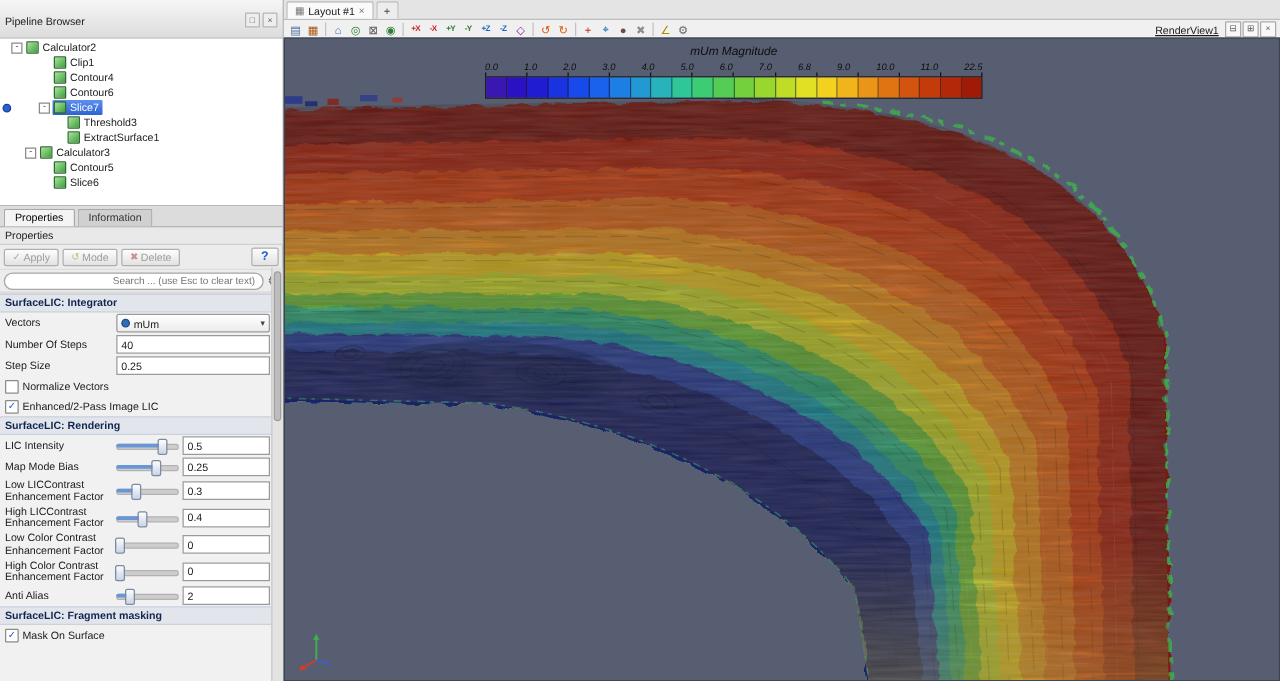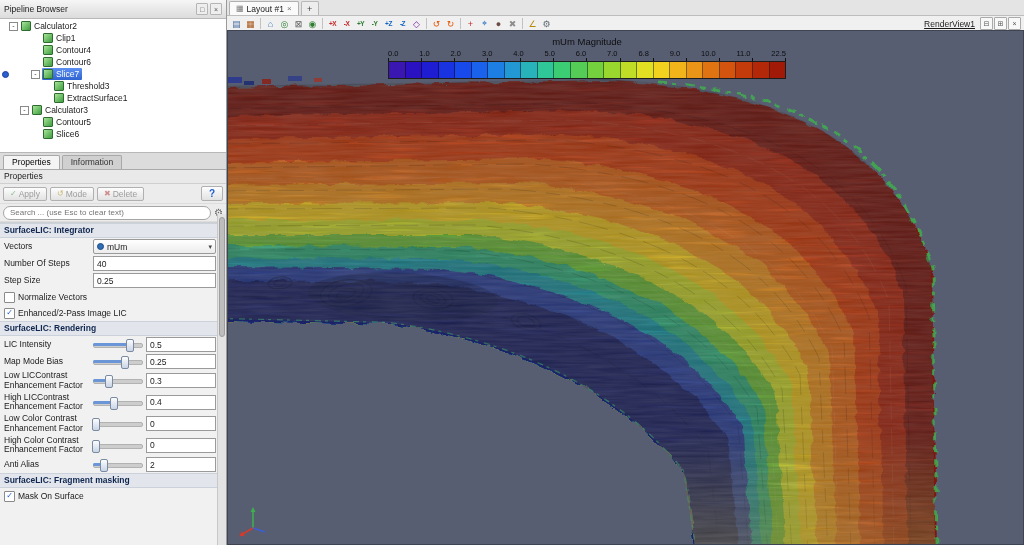--- a/index.html
+++ b/index.html
@@ -2,21 +2,21 @@
 <html><head>
 <meta charset="utf-8">
 <style>
   html,body{margin:0;padding:0;background:#cfcfcf;}
   .app{position:relative;width:1024px;height:545px;overflow:hidden;background:#ececec;
        font-family:"Liberation Sans",sans-serif;font-size:9px;color:#1a1a1a;}
   .spacer{flex:1;}
 
   
   .left-dock{position:absolute;left:0;top:0;width:226px;height:545px;background:#ececec;border-right:1px solid #9a9a9a;}
-  .pb-titlebar{height:14px;display:flex;align-items:center;padding:2px 4px;background:linear-gradient(#f6f6f6,#dcdcdc);border-bottom:1px solid #b8b8b8;}
+  .pb-titlebar{height:14px;display:flex;align-items:flex-end;padding:8px 4px;background:linear-gradient(#f6f6f6,#dcdcdc);border-bottom:1px solid #b8b8b8;}
   .pb-title{flex:1;font-size:8.5px;}
   .win-btns{display:flex;gap:2px;}
   .wbtn{width:10px;height:10px;display:flex;align-items:center;justify-content:center;font-size:7px;color:#555;border:1px solid #b5b5b5;background:#eee;border-radius:1px;}
 
   .tree{height:132px;background:#fff;border-bottom:1px solid #b8b8b8;overflow:hidden;padding-top:1px;}
   .trow{height:12px;display:flex;align-items:center;position:relative;}
   .dot{position:absolute;left:2px;top:3px;width:5px;height:5px;border-radius:50%;background:#2a5fd0;border:1px solid #1a3f9a;}
   .tindent{flex:0 0 auto;}
   .expander{flex:0 0 auto;width:7px;height:7px;border:1px solid #8a8a8a;background:#fff;font-size:7px;line-height:5px;text-align:center;color:#333;margin-right:2px;}
   .expander.none{visibility:hidden;}
@@ -32,21 +32,21 @@
 
   .btn-row{height:19px;display:flex;align-items:center;gap:3px;padding:0 3px;border-bottom:1px solid #ddd;}
   .pbtn{display:flex;align-items:center;gap:2px;padding:1px 6px;background:linear-gradient(#fdfdfd,#e2e2e2);border:1px solid #b0b0b0;border-radius:2px;font-size:8.5px;}
   .pbtn.disabled{color:#9c9c9c;}
   .pbtn .ic{font-size:8px;}
   .ic.green{color:#8cbb8c;}.ic.amber{color:#c9b877;}.ic.red{color:#cf8f8f;}
   .pbtn.help{padding:1px 7px;}
   .pbtn.help .q{color:#1f5fd0;font-weight:bold;font-size:10px;}
 
   .search-row{height:17px;display:flex;align-items:center;gap:3px;padding:0 3px;border-bottom:1px solid #ddd;}
-  .search{flex:1;height:12px;font-size:8px;border:1px solid #a5a5a5;border-radius:7px;padding:0 6px;background:#fff;outline:none;color:#333;font-family:"Liberation Sans",sans-serif;}
+  .search{flex:1;height:12px;font-size:8px;border:1px solid #a5a5a5;border-radius:7px;padding:0 6px;background:#fff;outline:none;color:#333;font-family:"Liberation Sans",sans-serif;text-align:right;}
   .gear{font-size:10px;color:#666;}
 
   .props{position:relative;height:332px;overflow:hidden;background:#f1f1f1;border-top:1px solid #cfcfcf;padding-right:8px;}
   .sec-h{height:13px;line-height:13px;font-weight:bold;background:#e2e6ec;border-top:1px solid #ccd2db;border-bottom:1px solid #ccd2db;padding-left:4px;color:#10264f;font-size:8.5px;}
   .prow{display:flex;align-items:center;gap:3px;padding:1px 2px 1px 4px;min-height:14px;}
   .plabel{flex:0 0 86px;width:86px;font-size:8.5px;line-height:1.15;}
   .combo{flex:1;height:13px;border:1px solid #9a9a9a;background:linear-gradient(#ffffff,#ececec);display:flex;align-items:center;padding:0 3px;border-radius:2px;font-size:8.5px;gap:3px;}
   .combo-dot{width:5px;height:5px;border-radius:50%;background:#2f6db5;border:1px solid #1c4a85;}
   .combo-arrow{margin-left:auto;font-size:7px;color:#444;}
   .ledit{flex:1;height:13px;border:1px solid #9a9a9a;background:#fff;display:flex;align-items:center;padding:0 3px;font-size:8.5px;}
@@ -71,21 +71,21 @@
   .topstrip{height:15px;display:flex;align-items:center;background:#f0f0f0;border-bottom:1px solid #bfbfbf;padding:0 3px;}
   .toolbar{display:flex;align-items:center;gap:1px;}
   .ticon{width:13px;height:13px;display:flex;align-items:center;justify-content:center;font-size:9px;border-radius:2px;}
   .ticon.axis{font-size:6.5px;font-weight:bold;letter-spacing:-0.5px;}
   .tsep{width:1px;height:11px;background:#c2c2c2;margin:0 2px;}
   .view-title{font-size:8.5px;color:#1a1a1a;text-decoration:underline;margin-right:4px;}
   .vbtn{display:inline-flex;width:11px;height:11px;border:1px solid #aaa;background:#f8f8f8;align-items:center;justify-content:center;font-size:7px;color:#555;margin-left:1px;border-radius:1px;}
 
   .viewport{position:absolute;left:0;right:0;top:30px;bottom:0;background:#575e72;border:1px solid #3e4452;overflow:hidden;}
   .viewport svg.scene{position:absolute;left:0;top:0;width:100%;height:100%;}
-  .legend{position:absolute;left:160px;top:5px;width:398px;z-index:2;}
+  .legend{position:absolute;left:160px;top:5px;width:398px;z-index:2;font-style:italic;}
   .legend-title{text-align:center;font-size:9.5px;color:#0d0d0d;}
   .legend-ticks{display:flex;justify-content:space-between;font-size:7.5px;color:#0d0d0d;margin-top:2px;}
   .legend-ticks span{min-width:10px;text-align:center;}
   .legend-marks{display:flex;justify-content:space-between;height:3px;margin-top:0;}
   .legend-marks span{width:1px;background:#111;display:block;}
   .legend-bar{display:flex;height:16px;border:1px solid #1d1d1d;margin-top:0;}
   .seg{flex:1;border-right:1px solid rgba(0,0,0,0.45);}
   .seg:last-child{border-right:none;}
   .triad{position:absolute;left:8px;bottom:6px;z-index:2;}
 </style>

